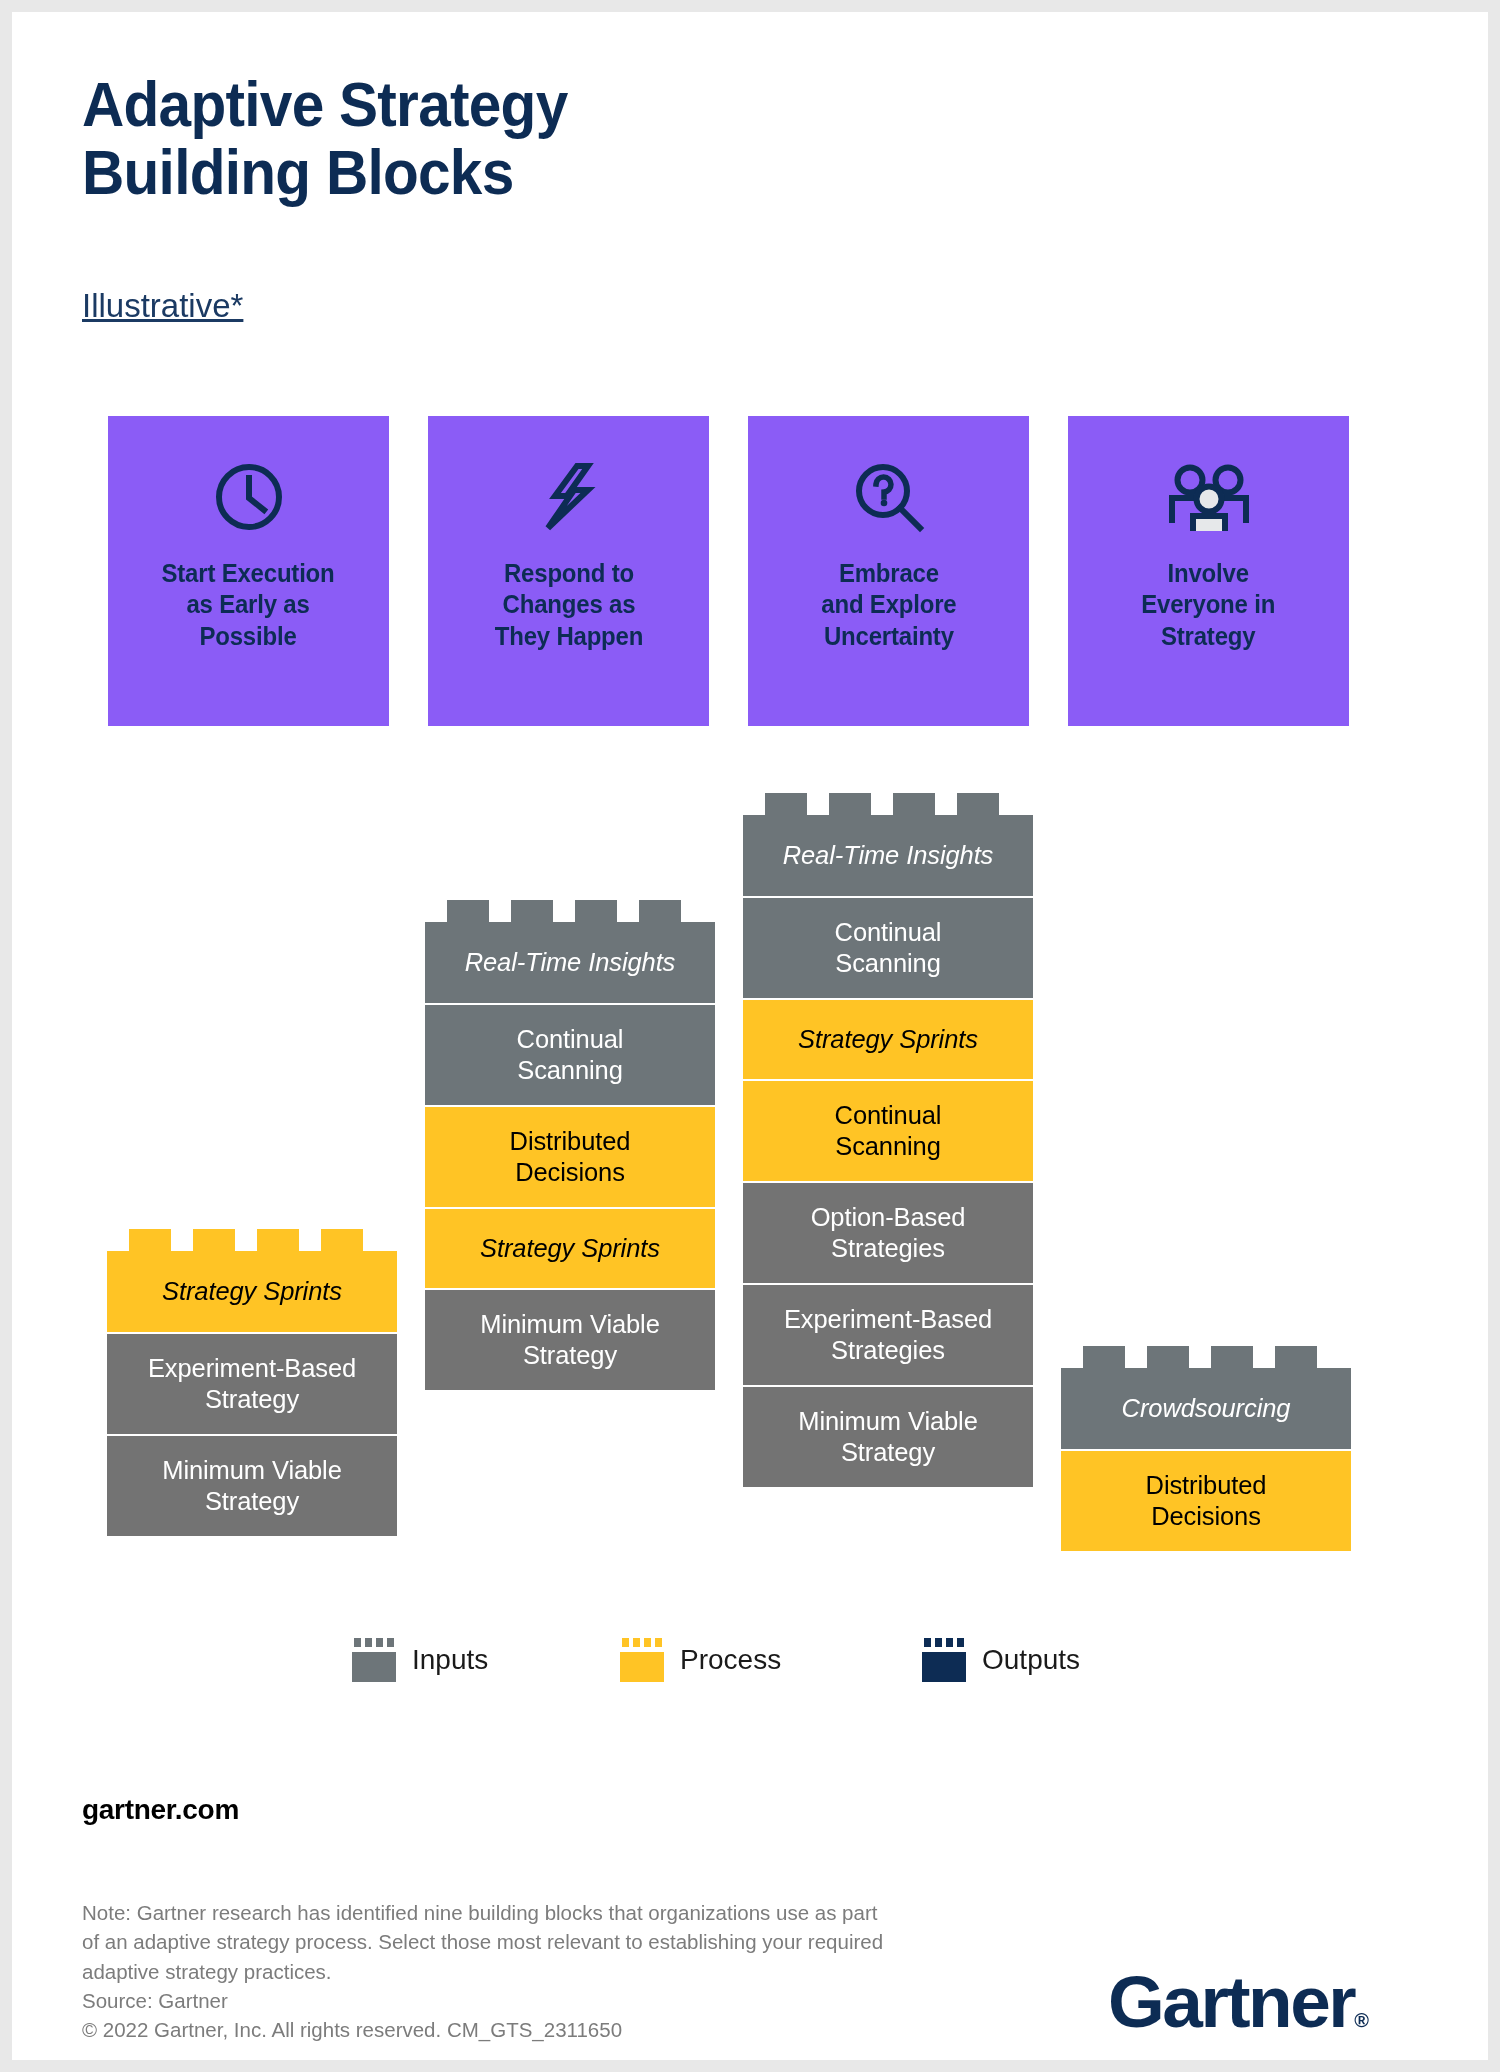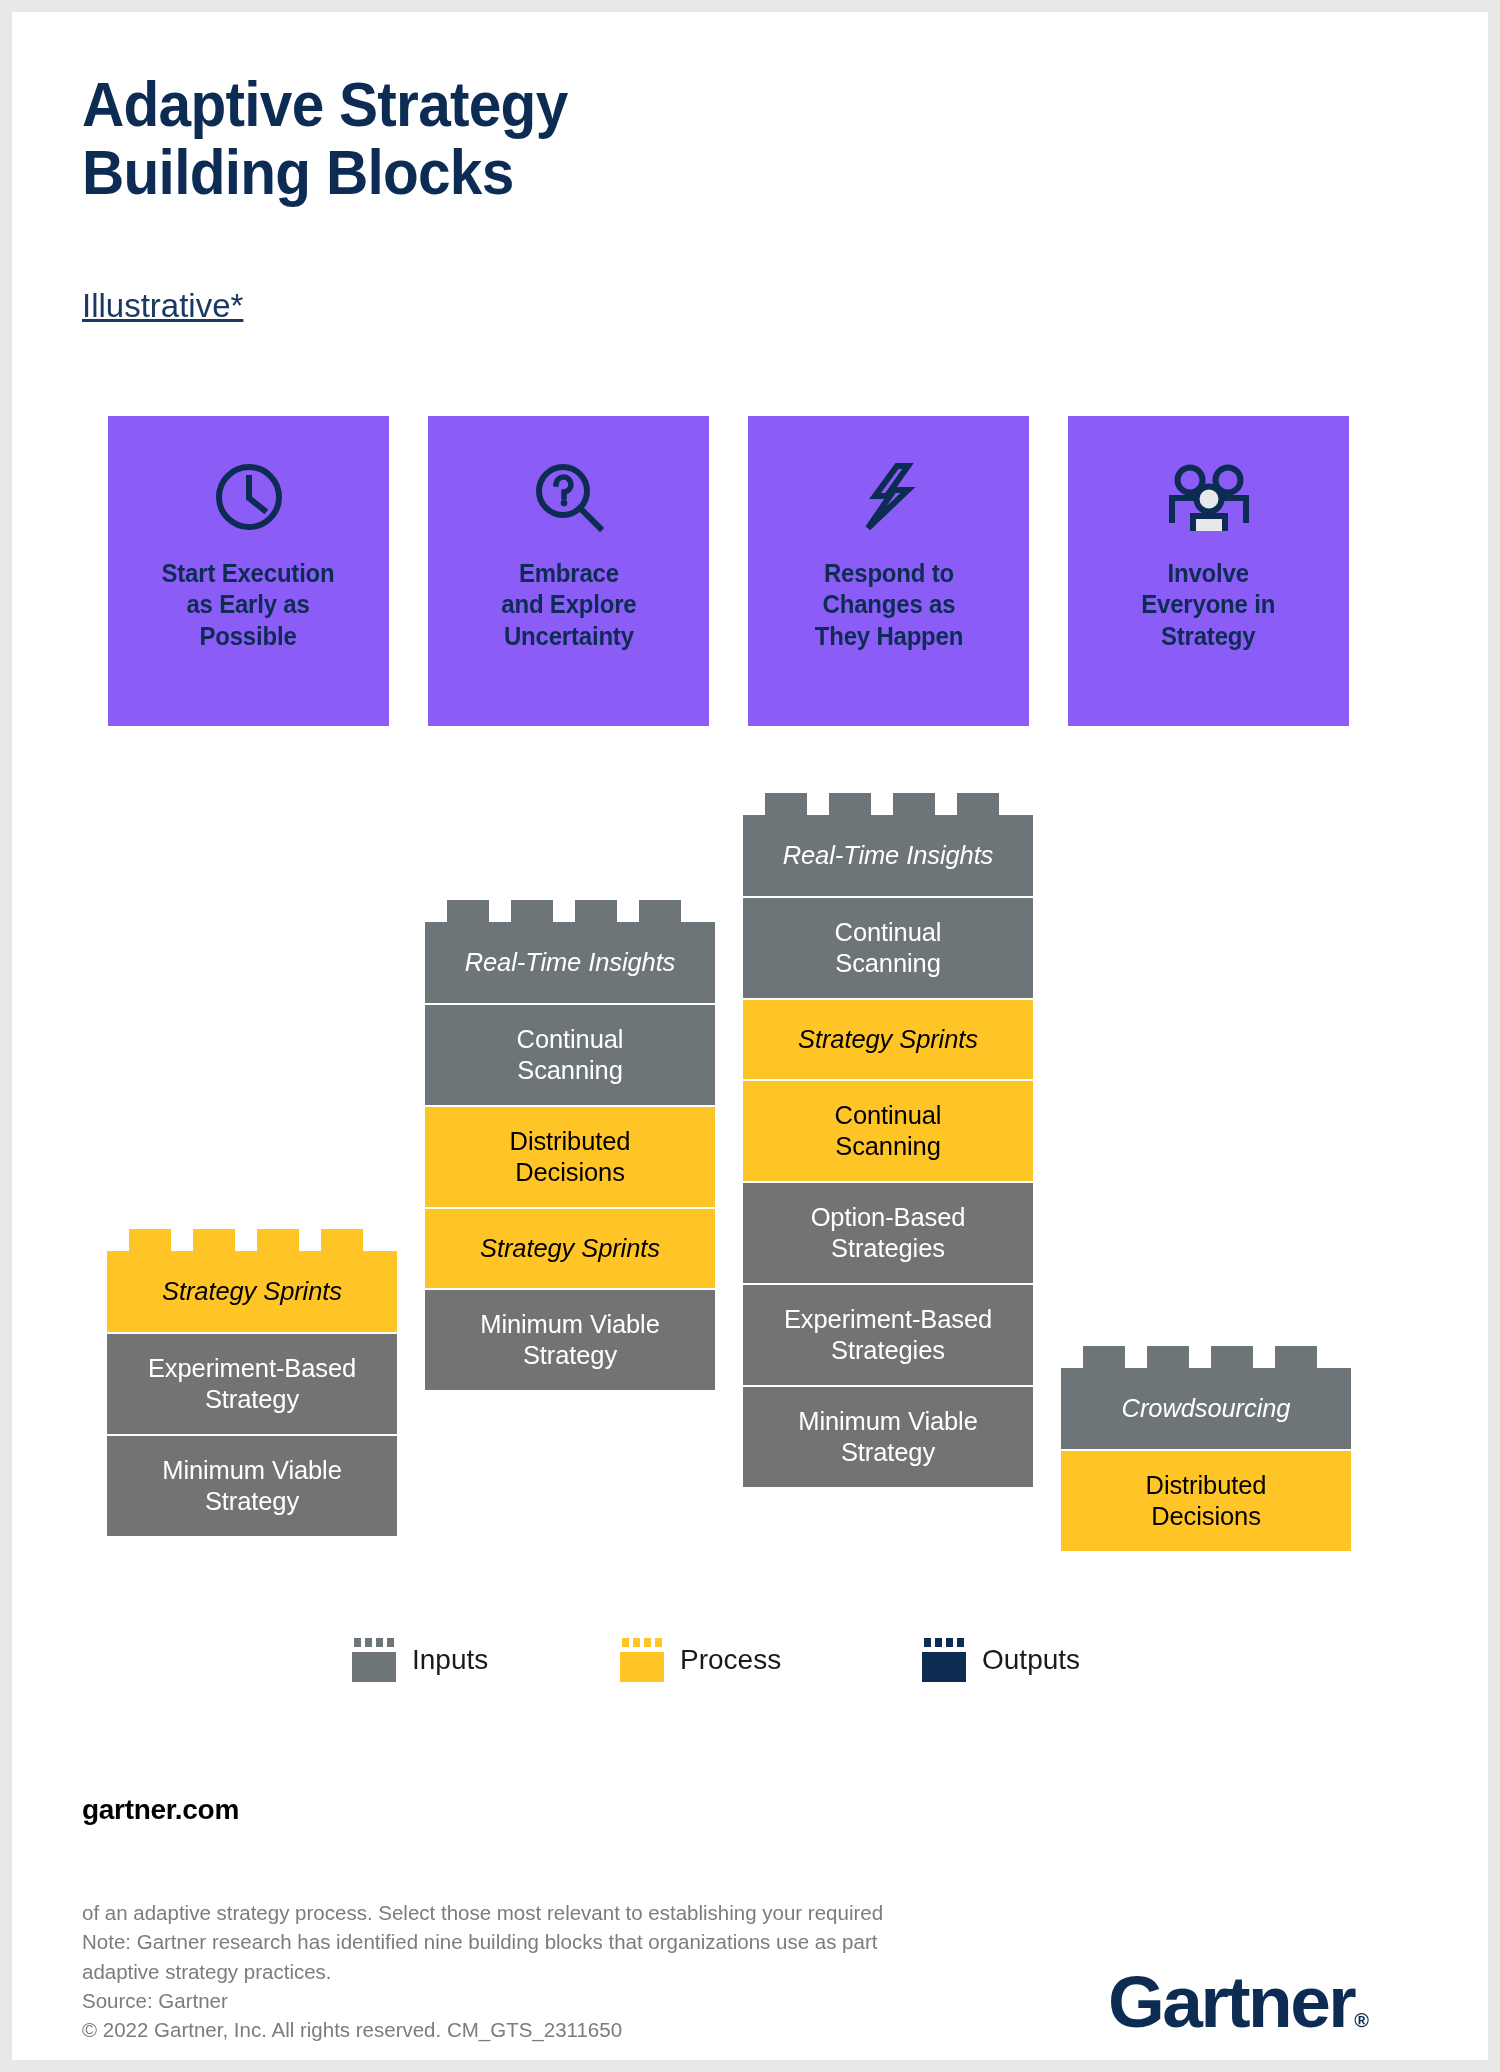--- a/index.html
+++ b/index.html
@@ -138,43 +138,43 @@
       <span class="clabel">
         <span>Start Execution</span><br>
         <span>as Early as</span><br>
         <span>Possible</span>
       </span>
     </div>
 
     <div class="card">
       <span class="ico">
         <svg width="78" height="78" viewBox="0 0 78 78">
+          <path d="M47 8 L25 38 L40 38 L18 70 L58 32 L41 32 L58 8 Z" fill="none" stroke="#0d2c54" stroke-width="6" stroke-linejoin="miter"></path>
+        </svg>
+      </span>
+      <span class="clabel">
+        <span>Respond to</span><br>
+        <span>Changes as</span><br>
+        <span>They Happen</span>
+      </span>
+    </div>
+
+    <div class="card">
+      <span class="ico">
+        <svg width="78" height="78" viewBox="0 0 78 78">
           <circle cx="33" cy="33" r="24" fill="none" stroke="#0d2c54" stroke-width="6"></circle>
           <line x1="50" y1="50" x2="70" y2="70" stroke="#0d2c54" stroke-width="6" stroke-linecap="square"></line>
           <path d="M26 26 a7.5 7.5 0 1 1 8 8 v5" fill="none" stroke="#0d2c54" stroke-width="5.5" stroke-linecap="square"></path>
           <circle cx="34" cy="45" r="3.3" fill="#0d2c54"></circle>
         </svg>
       </span>
       <span class="clabel">
         <span>Embrace</span><br>
         <span>and Explore</span><br>
         <span>Uncertainty</span>
-      </span>
-    </div>
-
-    <div class="card">
-      <span class="ico">
-        <svg width="78" height="78" viewBox="0 0 78 78">
-          <path d="M47 8 L25 38 L40 38 L18 70 L58 32 L41 32 L58 8 Z" fill="none" stroke="#0d2c54" stroke-width="6" stroke-linejoin="miter"></path>
-        </svg>
-      </span>
-      <span class="clabel">
-        <span>Respond to</span><br>
-        <span>Changes as</span><br>
-        <span>They Happen</span>
       </span>
     </div>
 
     <div class="card">
       <span class="ico">
         <svg width="88" height="72" viewBox="0 0 88 72">
           <circle cx="25" cy="19" r="12.5" fill="none" stroke="#0d2c54" stroke-width="6"></circle>
           <circle cx="63" cy="19" r="12.5" fill="none" stroke="#0d2c54" stroke-width="6"></circle>
           <path d="M7 62 L7 37 L81 37 L81 62" fill="none" stroke="#0d2c54" stroke-width="6" stroke-linejoin="miter"></path>
           <circle cx="44" cy="38" r="12.5" fill="#e6e8ea" stroke="#0d2c54" stroke-width="6"></circle>
@@ -314,22 +314,22 @@
         <span class="lg-body st-navy"></span>
       </span>
       <span class="lg-label">Outputs</span>
     </div>
 
   </div>
 
   <div class="gartner-com">gartner.com</div>
 
   <div class="note">
+    <span class="row">Note: Gartner research has identified nine building blocks that organizations use as part</span>
     <span class="row">of an adaptive strategy process. Select those most relevant to establishing your required</span>
-    <span class="row">Note: Gartner research has identified nine building blocks that organizations use as part</span>
     <span class="row">adaptive strategy practices.</span>
     <span class="row">Source: Gartner</span>
     <span class="row">© 2022 Gartner, Inc. All rights reserved. CM_GTS_2311650</span>
   </div>
 
   <div class="logo"><span>Gartner</span><sup>®</sup></div>
 
 </div>
 
 </body></html>

